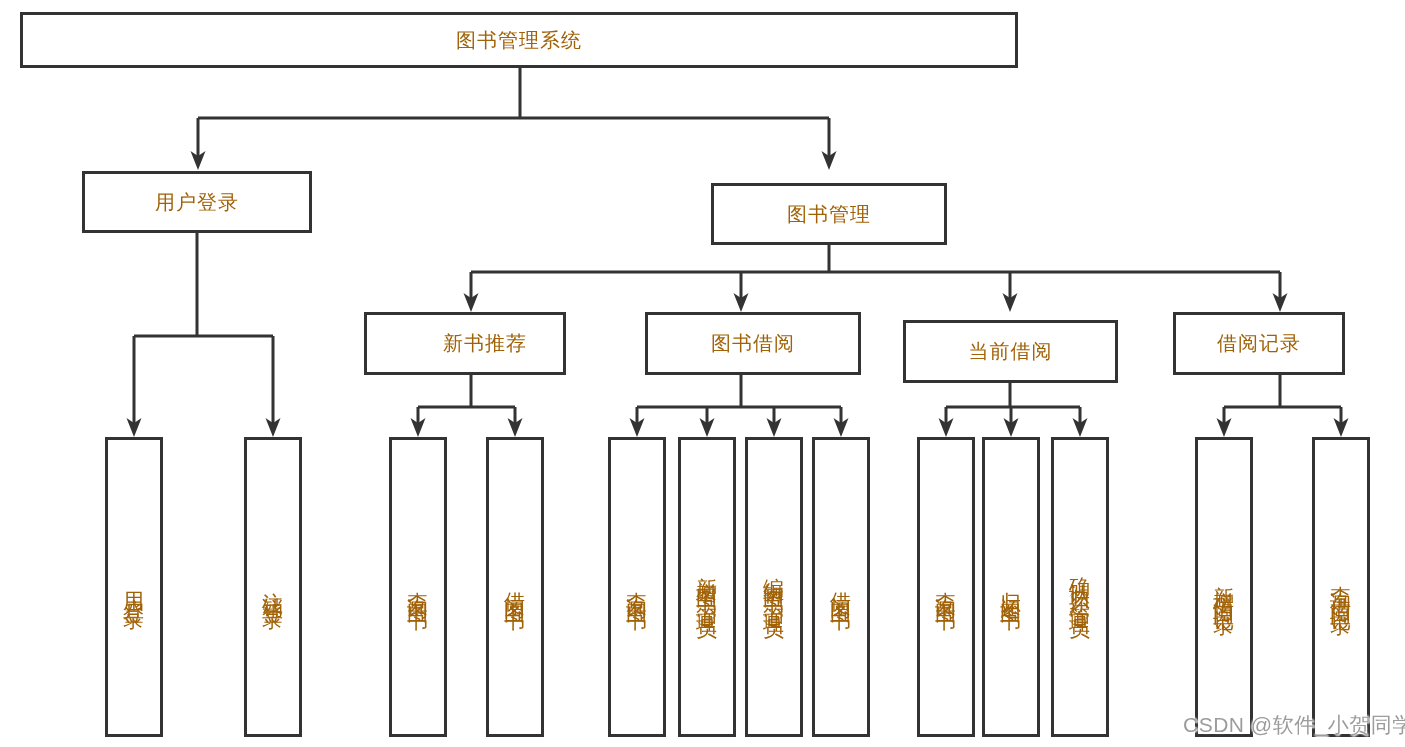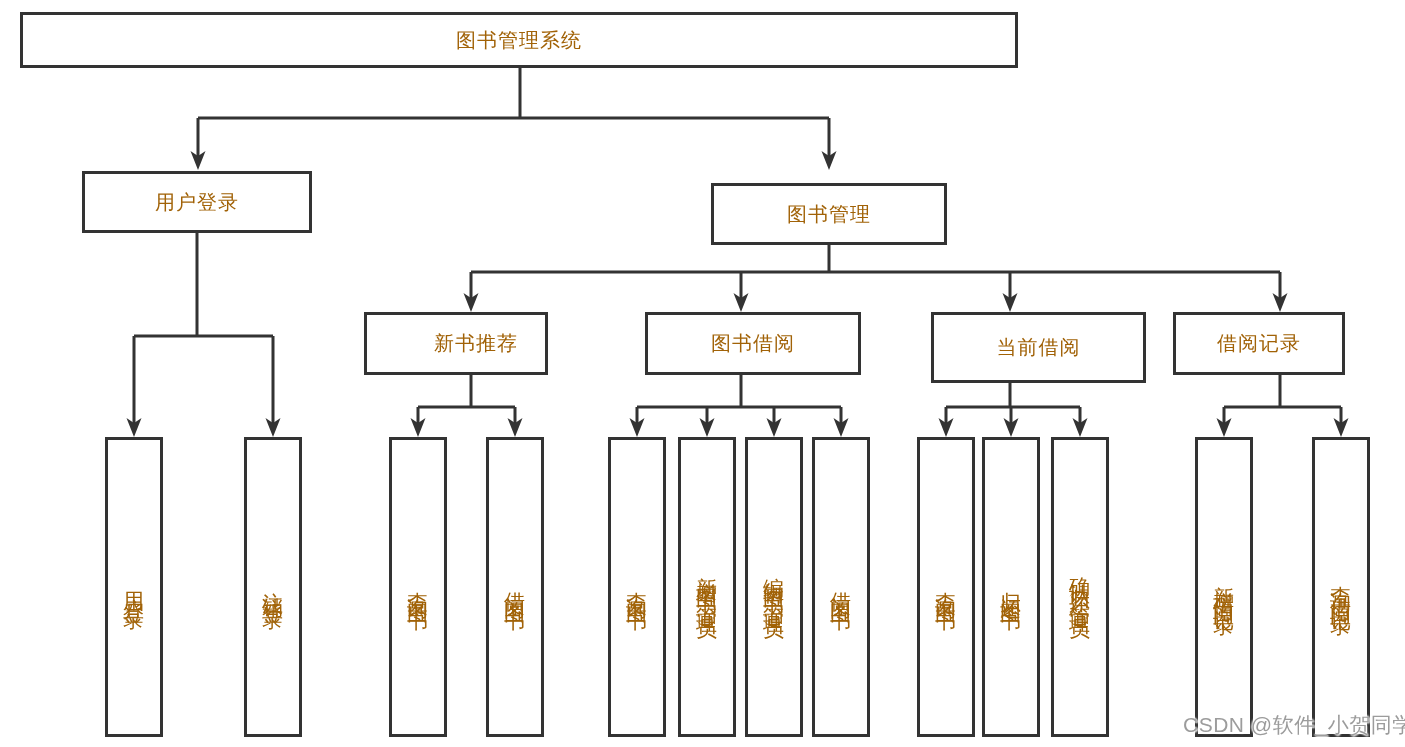--- a/index.html
+++ b/index.html
@@ -97,27 +97,27 @@
     <span>图书管理系统</span>
   </div>
 
   <div class="node hbox" style="left:82px; top:171px; width:230px; height:62px;">
     <span>用户登录</span>
   </div>
   <div class="node hbox" style="left:711px; top:171px; width:236px; height:62px;margin-top:12px;">
     <span>图书管理</span>
   </div>
 
-  <div class="node hbox" style="left:364px; top:312px; width:184px; height:63px;padding-left:40px;">
+  <div class="node hbox" style="left:364px; top:312px; width:202px; height:63px;padding-left:40px;">
     <span>新书推荐</span>
   </div>
   <div class="node hbox" style="left:633px; top:312px; width:216px; height:63px;margin-left:12px;">
     <span>图书借阅</span>
   </div>
-  <div class="node hbox" style="left:903px; top:312px; width:215px; height:71px;margin-left:28px;">
+  <div class="node hbox" style="left:903px; top:320px; width:215px; height:63px;">
     <span>当前借阅</span>
   </div>
   <div class="node hbox" style="left:1173px; top:312px; width:172px; height:63px;">
     <span>借阅记录</span>
   </div>
 
   <div class="node vbox" style="left:105px; top:437px; width:58px; height:300px;">
     <span class="vtext">用户登录</span>
   </div>
   <div class="node vbox" style="left:244px; top:437px; width:58px; height:300px;">

